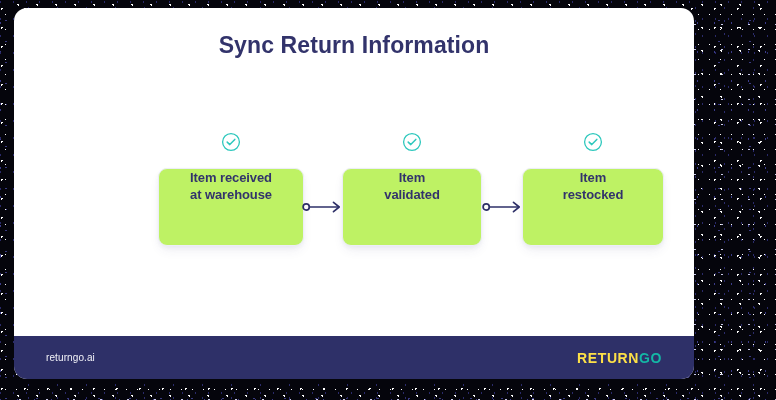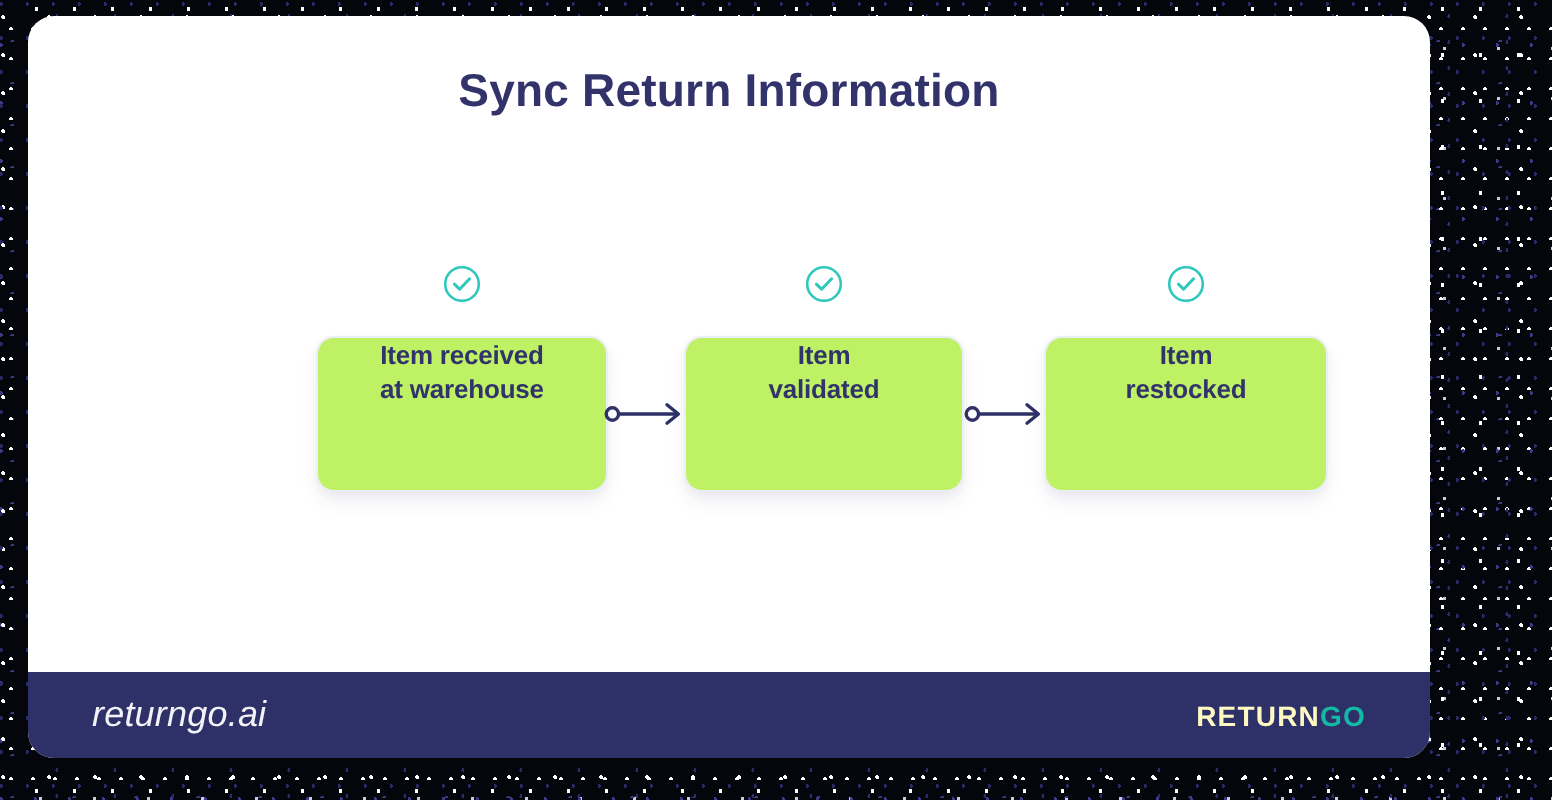--- a/index.html
+++ b/index.html
@@ -33,21 +33,20 @@
 
   #panel {
     position: absolute;
     left: 14px;
     top: 8px;
     width: 680px;
     height: 371px;
     background: #ffffff;
     border-radius: 13px;
     overflow: hidden;
-    padding-left: 21px;
   }
 
   #page-title {
     position: absolute;
     left: 0;
     top: 24px;
     width: 100%;
     text-align: center;
     font-size: 23px;
     font-weight: bold;
@@ -126,31 +125,30 @@
     bottom: 0;
     height: 43px;
     background: #2e3068;
     display: flex;
     align-items: center;
     justify-content: space-between;
     padding: 0 32px;
     box-sizing: border-box;
   }
   #footer-site {
-    font-size: 18px;
+    font-size: 10px;
     color: #f2f2f8;
     letter-spacing: 0.1px;
-    font-style: italic;
   }
   #footer-logo {
     font-size: 14px;
     font-weight: bold;
     letter-spacing: 0.6px;
   }
-  .logo-return { color: #fef9c3; }
+  .logo-return { color: #fde047; }
   .logo-go { color: #14b8a6; }
 </style>
 </head>
 <body>
 
 <div id="backdrop"></div>
 
 <div id="panel">
 
   <div id="page-title">Sync Return Information</div>

